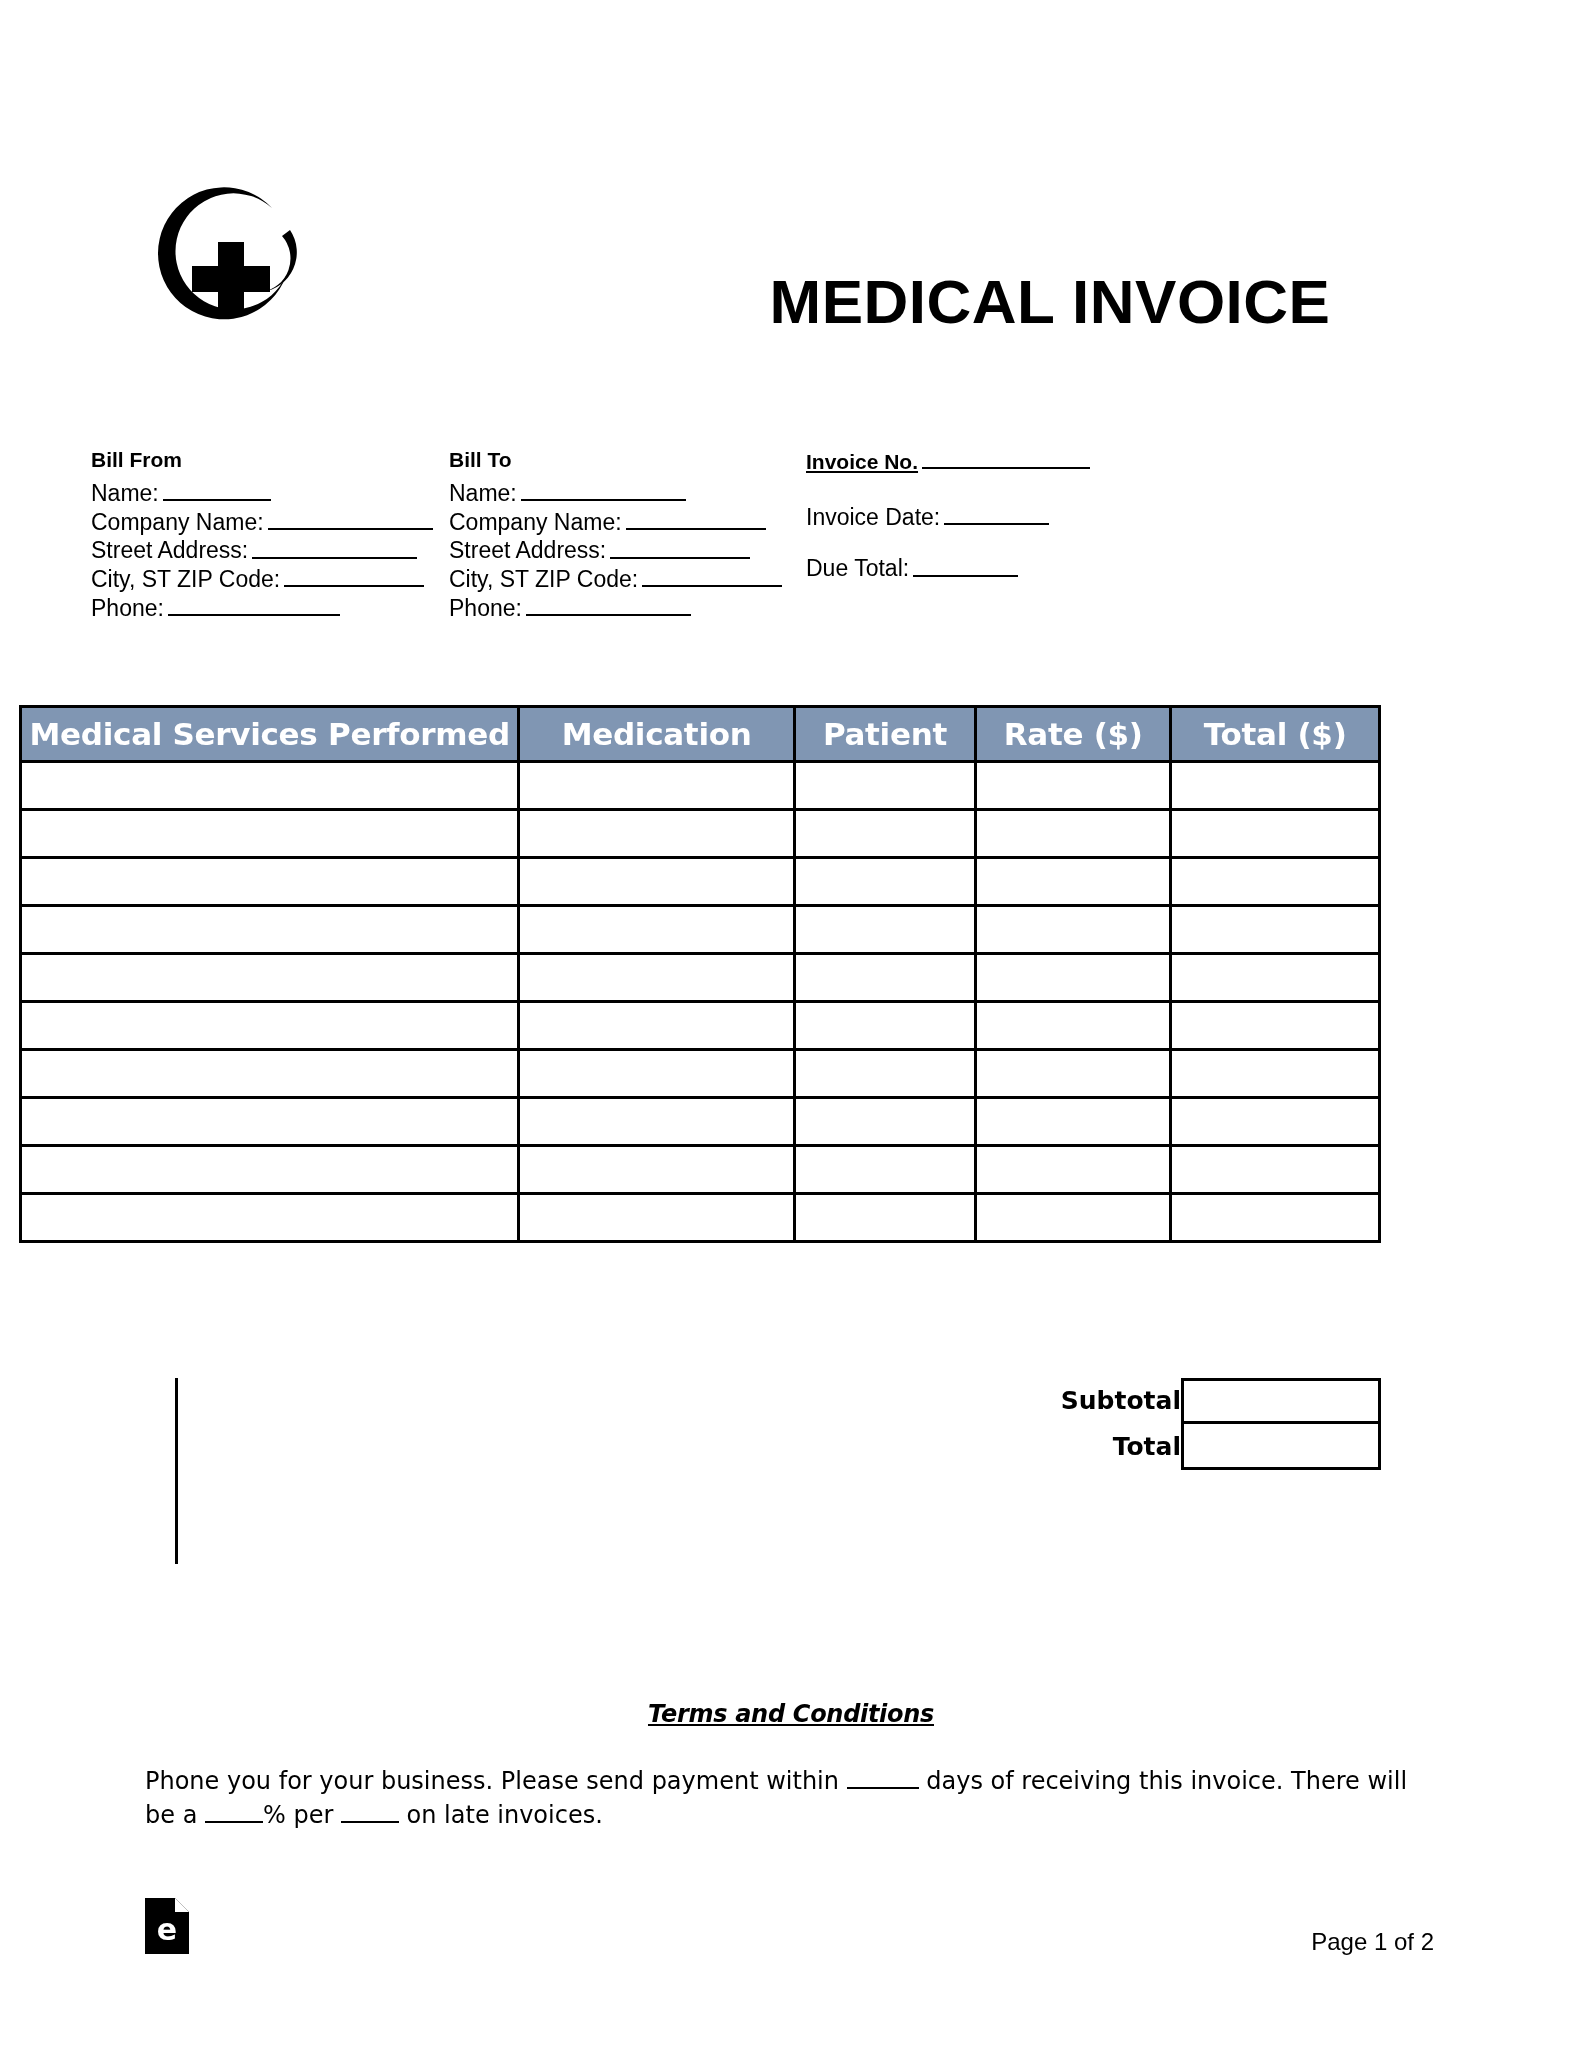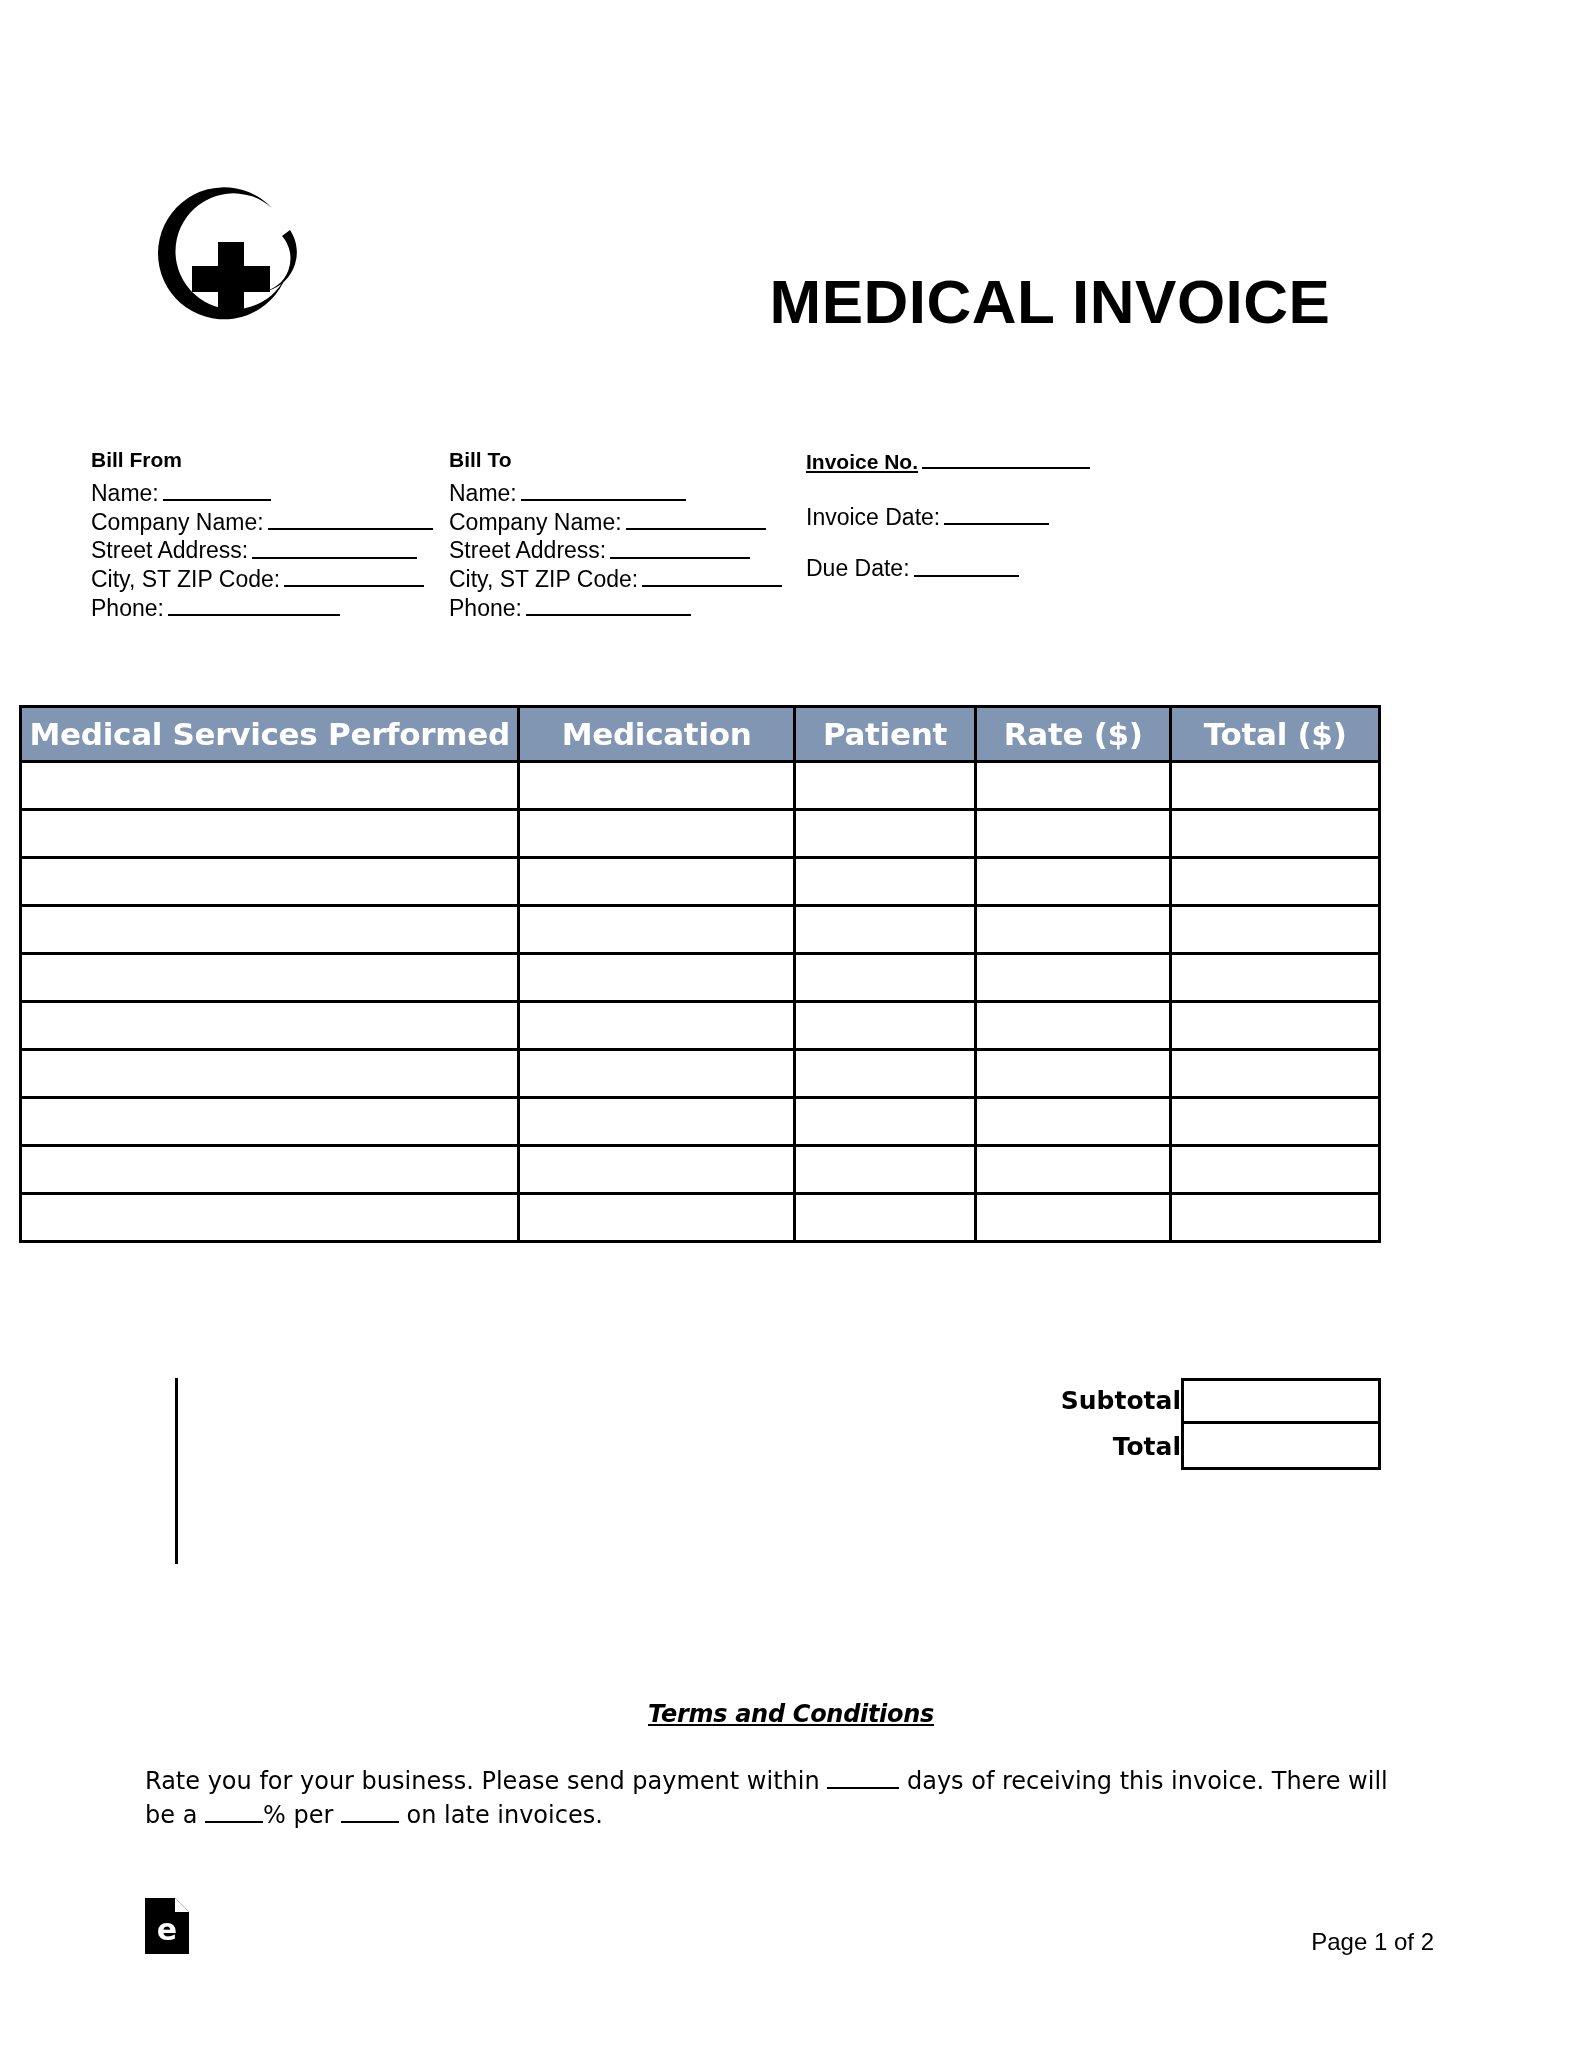--- a/index.html
+++ b/index.html
@@ -300,21 +300,21 @@
     </div>
 
     <div class="invoice-meta">
       <div class="inv-no">
         <span>Invoice No.</span><span class="blank" style="width:168px;"></span>
       </div>
       <div class="inv-row">
         <span>Invoice Date:</span><span class="blank" style="width:105px;"></span>
       </div>
       <div class="inv-row">
-        <span>Due Date:</span><span class="blank" style="width:105px;"></span>
+        <span>Due Total:</span><span class="blank" style="width:105px;"></span>
       </div>
     </div>
 
   </div>
 
   <table class="items-table">
     <thead>
       <tr>
         <th class="col-services">Medical Services Performed</th>
         <th class="col-medication">Medication</th>
@@ -406,21 +406,21 @@
       </div>
       <div class="totals-row">
         <div class="totals-label bold">Total</div>
         <div class="totals-value"></div>
       </div>
     </div>
 
   <div class="terms">
     <div class="terms-title">Terms and Conditions</div>
     <div class="terms-body">
-      <span>Rate you for your business. Please send payment within</span>
+      <span>Phone you for your business. Please send payment within</span>
       <span class="tblank"></span>
       <span>days of receiving this invoice. There will be a</span>
       <span class="tblank short"></span><span>% per</span>
       <span class="tblank short"></span>
       <span>on late invoices.</span>
     </div>
   </div>
 
   <div class="footer">
     <div class="eforms-logo">

